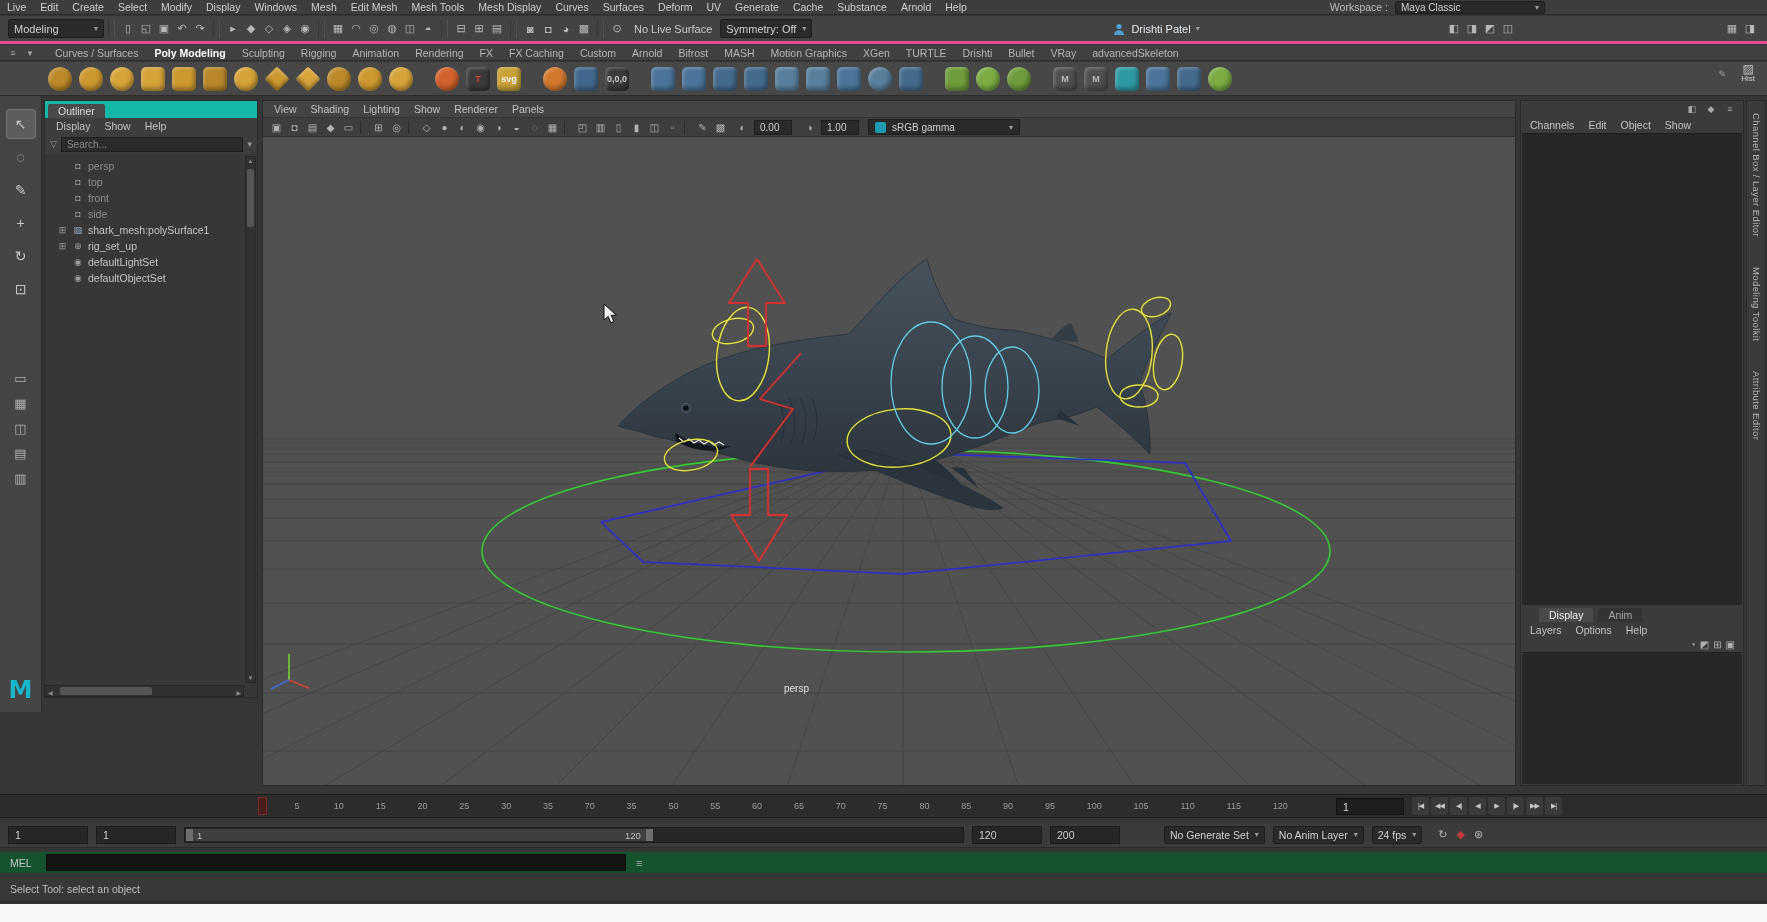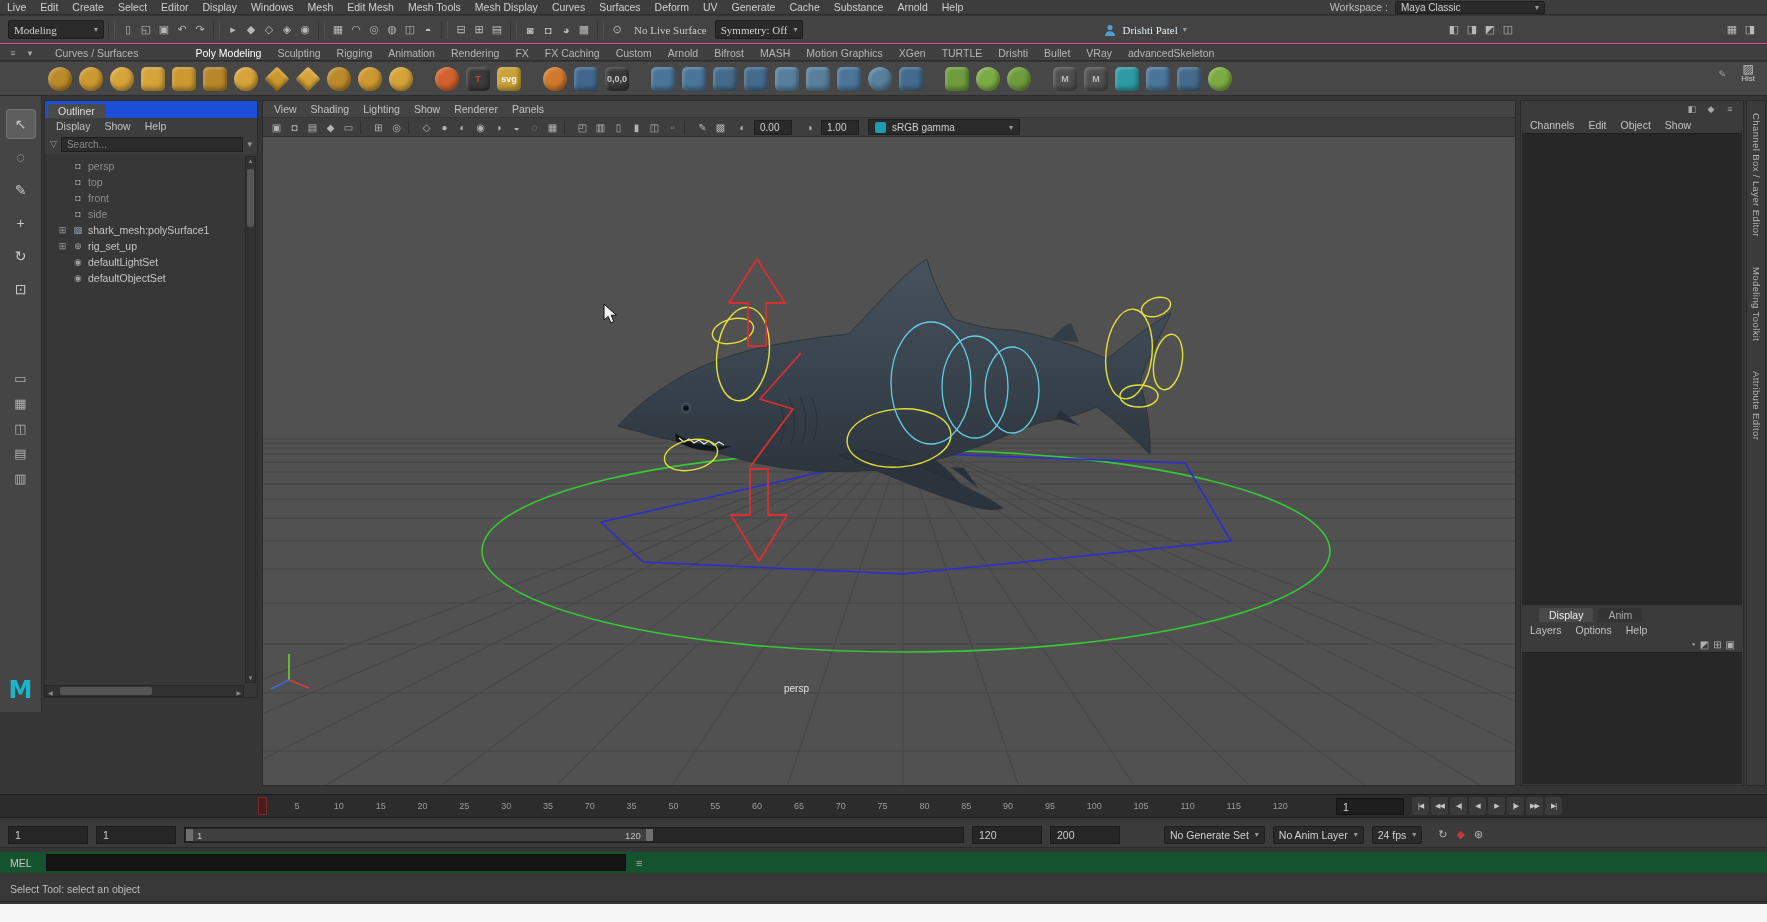--- a/index.html
+++ b/index.html
@@ -10,39 +10,39 @@
   .menubar{position:absolute;left:0;top:0;right:0;height:15px;background:#3d3d3d;display:flex;align-items:center;border-bottom:1px solid #2d2d2d;z-index:5;}
   .menus{display:flex;}
   .menu-item{padding:0 7px;font-size:10.5px;color:#cfcfcf;line-height:15px;white-space:nowrap;cursor:default;}
   .menubar-right{margin-left:auto;display:flex;align-items:center;gap:7px;padding-right:222px;}
   .ws-label{color:#bdbdbd;font-size:10.5px;}
   .dd{display:flex;align-items:center;background:#2a2a2a;border:1px solid #1e1e1e;border-radius:2px;padding:0 5px;gap:6px;color:#d0d0d0;white-space:nowrap;}
   .ws-dd{height:13px;width:150px;font-size:10px;}
   .caret{margin-left:auto;font-size:8px;color:#9a9a9a;}
 
   
-  .statusline{position:absolute;left:0;top:16px;right:0;height:28px;background:#434343;display:flex;align-items:center;padding:0 8px;border-bottom:1px solid #ec4899;font-family:Liberation Serif, serif;}
+  .statusline{position:absolute;left:0;top:16px;right:0;height:28px;background:#434343;display:flex;align-items:center;padding:0 8px;border-bottom:3px solid #ec4899;}
   .mode-dd{height:19px;width:96px;font-size:11px;}
   .sl-sep{width:7px;height:18px;margin:0 4px;border-left:1px solid #373737;border-right:1px solid #525252;}
   .sl-group{display:flex;align-items:center;}
   .sl-icon{width:18px;height:18px;display:flex;align-items:center;justify-content:center;font-size:11px;color:#b8b8b8;}
   .sl-label{padding:0 8px;color:#c9c9c9;white-space:nowrap;}
   .sym-dd{height:19px;font-size:11px;}
   .user-chip{display:flex;align-items:center;gap:5px;margin-left:300px;white-space:nowrap;}
   .user-name{color:#e2eaf1;}
   .sl-right{margin-left:auto;margin-right:206px;display:flex;}
   .sl-far{display:flex;}
 
   
   .shelf-tabs{position:absolute;left:0;top:45px;right:0;height:16px;background:#404040;display:flex;align-items:center;border-bottom:1px solid #2f2f2f;padding-left:6px;}
   .shelf-tabicons{display:flex;gap:3px;margin-right:10px;}
   .small-icon{width:14px;height:14px;font-size:9px;display:flex;align-items:center;justify-content:center;color:#a8a8a8;}
   .tabs{display:flex;}
   .shelf-tab{padding:0 8px;font-size:10.5px;color:#b5b5b5;line-height:16px;white-space:nowrap;}
-  .shelf-tab.t-active{color:#fff;font-weight:normal;margin-left:41px;}
+  .shelf-tab.t-active{color:#fff;font-weight:bold;}
   .shelf-row{position:absolute;left:0;top:62px;right:0;height:34px;background:#474747;display:flex;align-items:center;padding-left:46px;border-bottom:1px solid #2c2c2c;}
   .shelf-icons{display:flex;align-items:center;gap:3px;}
   .shelf-icon{position:relative;width:28px;height:28px;flex:none;}
   .shelf-icon.t-spacer{width:12px;}
   .shelf-icon .bg{position:absolute;inset:2px;border-radius:5px;box-shadow:inset -2px -3px 4px rgba(0,0,0,.35),inset 2px 2px 3px rgba(255,255,255,.22);}
   .shelf-icon.t-circle .bg{border-radius:50%;}
   .shelf-icon.t-diamond .bg{inset:5px;transform:rotate(45deg);border-radius:3px;}
   .shelf-icon .glyph{position:absolute;inset:0;display:flex;align-items:center;justify-content:center;font-size:9px;font-weight:bold;color:#f2f2f2;}
   .shelf-right{position:absolute;right:12px;top:2px;display:flex;gap:12px;align-items:center;}
   .hist-block{display:flex;flex-direction:column;align-items:center;font-size:8px;color:#cfcfcf;line-height:10px;}
@@ -51,21 +51,21 @@
   
   .toolbox{position:absolute;left:0;top:96px;width:42px;height:616px;background:#454545;border-right:1px solid #2b2b2b;display:flex;flex-direction:column;align-items:center;padding-top:14px;}
   .tool{width:28px;height:28px;margin-bottom:5px;display:flex;align-items:center;justify-content:center;font-size:14px;color:#c8c8c8;border-radius:3px;}
   .tool.t-active{background:#5d5d5d;box-shadow:0 0 0 1px #767676;}
   .layouts{margin-top:60px;display:flex;flex-direction:column;align-items:center;}
   .layout-btn{width:24px;height:20px;margin-bottom:5px;display:flex;align-items:center;justify-content:center;font-size:13px;color:#b0b0b0;}
   .maya-logo{margin-top:auto;margin-bottom:8px;font-size:24px;font-weight:bold;color:#19b6ca;font-family:"DejaVu Sans",sans-serif;}
 
   
   .outliner{position:absolute;left:44px;top:100px;width:214px;height:598px;background:#3d3d3d;border:1px solid #2a2a2a;display:flex;flex-direction:column;}
-  .ol-titlebar{height:17px;background:#1d4ed8;display:flex;align-items:flex-end;padding-left:3px;}
+  .ol-titlebar{height:17px;background:#14b8a6;display:flex;align-items:flex-end;padding-left:3px;}
   .ol-tab{background:#4a4a4a;padding:1px 10px;font-size:10.5px;color:#dcdcdc;border-radius:2px 2px 0 0;}
   .ol-menus{height:16px;display:flex;align-items:center;padding-left:4px;}
   .panel-menu{padding:0 7px;font-size:10.5px;color:#c2c2c2;white-space:nowrap;}
   .ol-search{height:20px;display:flex;align-items:center;padding:2px 5px;gap:4px;}
   .filter-icon{font-size:9px;color:#9a9a9a;}
   .ol-search-input{flex:1;height:15px;background:#2b2b2b;border:1px solid #1f1f1f;color:#ccc;font-size:10px;padding:0 5px;font-family:inherit;outline:none;}
   .ol-search-input::placeholder{color:#8a8a8a;}
   .ol-tree{position:relative;flex:1;background:#373737;overflow:hidden;padding-top:4px;}
   .ol-row{height:16px;display:flex;align-items:center;padding-left:12px;gap:3px;font-size:10.5px;color:#c6c6c6;}
   .ol-row.t-camera{color:#8d8d8d;}
@@ -151,21 +151,21 @@
 
 <div id="app">
 
   <div class="menubar">
     <div class="menus">
 
     <span class="menu-item">Live</span>
         <span class="menu-item">Edit</span>
         <span class="menu-item">Create</span>
         <span class="menu-item">Select</span>
-        <span class="menu-item">Editor</span>
+        <span class="menu-item">Modify</span>
         <span class="menu-item">Display</span>
         <span class="menu-item">Windows</span>
         <span class="menu-item">Mesh</span>
         <span class="menu-item">Edit Mesh</span>
         <span class="menu-item">Mesh Tools</span>
         <span class="menu-item">Mesh Display</span>
         <span class="menu-item">Curves</span>
         <span class="menu-item">Surfaces</span>
         <span class="menu-item">Deform</span>
         <span class="menu-item">UV</span>

